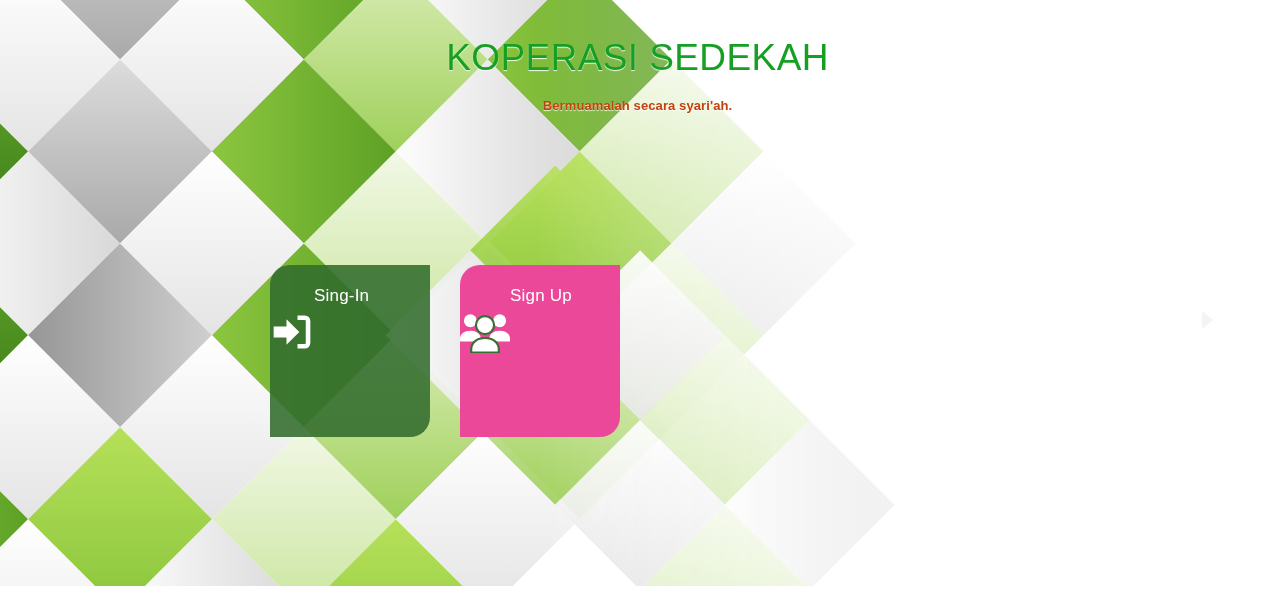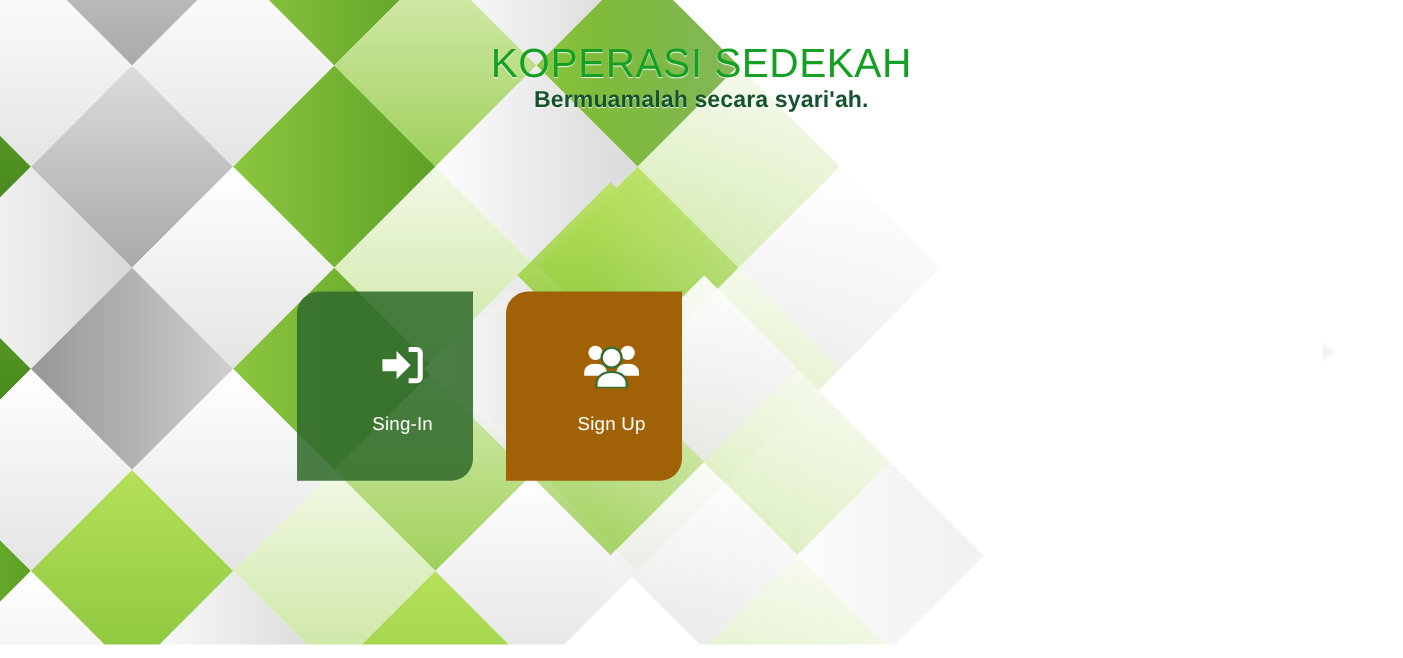--- a/index.html
+++ b/index.html
@@ -41,23 +41,24 @@
   .hero-title {
     margin-top: 38px;
     font-size: 37px;
     font-weight: 400;
     letter-spacing: 0.4px;
     color: #16a023;
     line-height: 1.1;
     text-shadow: 0 1px 1px rgba(255,255,255,0.9);
   }
   .hero-subtitle {
-    font-size: 21px;
+    margin-top: 19px;
+    font-size: 13px;
     font-weight: 700;
-    color: #14532d;
+    color: #c2410c;
     letter-spacing: 0.1px;
     text-shadow: 0 1px 1px rgba(255,255,255,0.85);
   }
 
   
   .card-row {
     position: absolute;
     top: 265px;
     left: 270px;
     display: flex;
@@ -65,31 +66,29 @@
     z-index: 3;
   }
 
   .nav-card {
     position: relative;
     width: 160px;
     height: 172px;
     background: rgba(55, 112, 50, 0.90);
     border-radius: 20px 0 20px 0;
     display: flex;
-    flex-direction: column;
-    align-items: center;
+    flex-direction: row;
     justify-content: flex-start;
     text-decoration: none;
     cursor: pointer;
     overflow: hidden;
-    padding-left: 32px;
   }
   
   .nav-card.translucent { background: rgba(50, 108, 45, 0.88); }
-  .nav-card.solid       { background: #a16207; }
+  .nav-card.solid       { background: #ec4899; }
 
   .card-icon {
     margin-top: 44px;
     height: 46px;
     display: flex;
     align-items: center;
     justify-content: center;
   }
   .card-icon svg { display: block; fill: #ffffff; }
 

